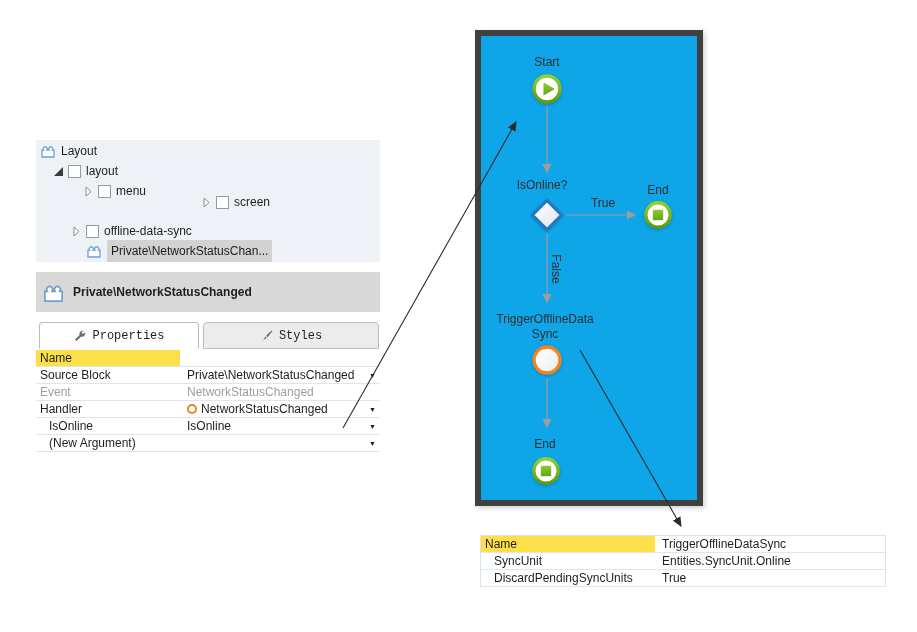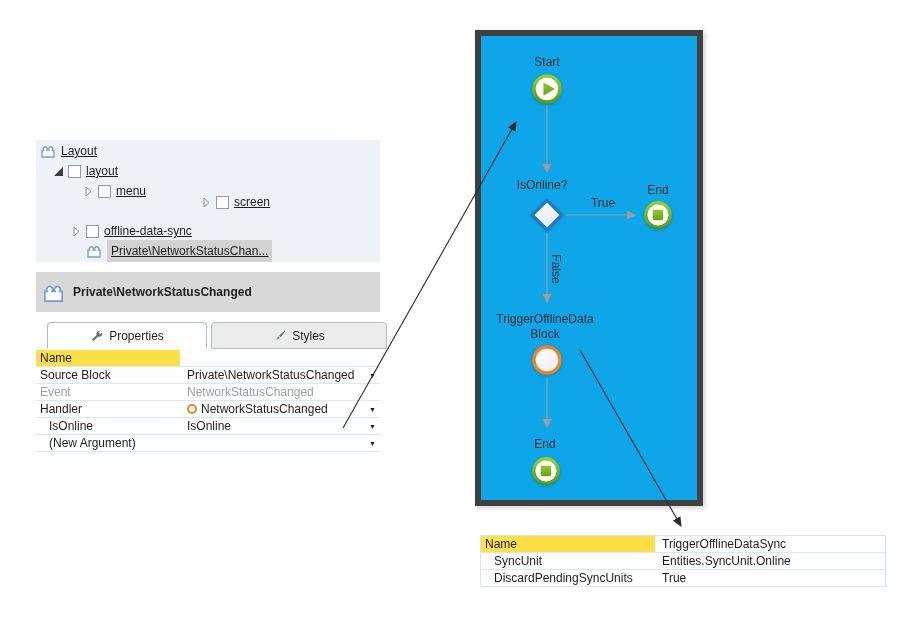--- a/index.html
+++ b/index.html
@@ -2,32 +2,32 @@
 <html><head>
 <meta charset="utf-8">
 <style>
   * { margin:0; padding:0; box-sizing:border-box; }
   html,body { width:917px; height:632px; background:#ffffff; font-family:"Liberation Sans", sans-serif; overflow:hidden; }
   body { position:relative; font-size:12px; color:#1e1e1e; }
 
   
   .tree-panel { position:absolute; left:36px; top:140px; width:344px; height:122px; background:#eef1f6; }
   .tree-row { position:absolute; left:0; width:100%; height:20px; display:flex; align-items:center; gap:5px; white-space:nowrap; }
-  .tree-row .lbl { line-height:20px;text-decoration:underline; }
+  .tree-row .lbl { line-height:20px; }
   .expander { width:9px; height:9px; display:inline-block; flex:0 0 auto; }
   .checkbox { width:13px; height:13px; background:#fff; border:1px solid #949aa1; display:inline-block; flex:0 0 auto; }
   .puzzle { width:16px; height:16px; flex:0 0 auto; }
   .sel-label { background:#d2d2d2; padding:1px 4px; }
 
   
   .props-header { position:absolute; left:36px; top:272px; width:344px; height:40px; background:#d8d8d8; display:flex; align-items:center; gap:8px; padding-left:6px; }
   .props-header .title { font-weight:bold; font-size:12px; }
   .puzzle-big { width:23px; height:23px; flex:0 0 auto; }
 
-  .tabs { position:absolute; left:44px; top:322px; width:344px; height:27px; }
+  .tabs { position:absolute; left:36px; top:322px; width:344px; height:27px;font-family:Liberation Mono, monospace; }
   .tab { position:absolute; top:0; height:27px; display:flex; align-items:center; justify-content:center; gap:6px; font-size:12px; border:1px solid #b5bec6; border-radius:4px 4px 0 0; }
   .tab.active { left:3px; width:160px; background:#ffffff; border-bottom:1px solid #ffffff; }
   .tab.inactive { left:167px; width:176px; background:#ececec; }
 
   .grid { position:absolute; background:#fff; }
   .grid-left { left:36px; top:350px; width:344px; }
   .grid-bottom { left:480px; top:535px; width:406px; border:1px solid #d7e3f0; border-bottom:none; }
   .grow { display:flex; height:17px; border-bottom:1px solid #d9e6f3; font-size:12px; }
   .grow .gl { flex:0 0 auto; padding:0 0 0 4px; line-height:16px; border-right:2px solid #ffffff; overflow:hidden; white-space:nowrap; }
   .grid-left .gl { width:146px; }
@@ -213,21 +213,21 @@
   <div class="flow-label" style="left:122px; top:167px;">True</div>
   <div class="flow-label" style="left:177px; top:154px;">End</div>
   <svg class="node" style="left:161px; top:163px;" width="32" height="32">
     <circle cx="16" cy="16" r="12.2" fill="#ffffff" stroke="url(#gGreen)" stroke-width="3.4"></circle>
     <rect x="10.8" y="10.8" width="10.4" height="10.4" rx="1.5" fill="url(#gGreenFill)"></rect>
   </svg>
 
   <div class="flow-label vert" style="left:75px; top:233px;">False</div>
 
   <div class="flow-label" style="left:64px; top:283px;">TriggerOfflineData</div>
-  <div class="flow-label" style="left:64px; top:298px;">Block</div>
+  <div class="flow-label" style="left:64px; top:298px;">Sync</div>
   <svg class="node" style="left:49px; top:307px;" width="34" height="34">
     <circle cx="17" cy="17" r="13" fill="url(#gWhite)" stroke="#ef8327" stroke-width="3.4"></circle>
   </svg>
 
   <div class="flow-label" style="left:64px; top:408px;">End</div>
   <svg class="node" style="left:49px; top:419px;" width="32" height="32">
     <circle cx="16" cy="16" r="12.2" fill="#ffffff" stroke="url(#gGreen)" stroke-width="3.4"></circle>
     <rect x="10.8" y="10.8" width="10.4" height="10.4" rx="1.5" fill="url(#gGreenFill)"></rect>
   </svg>
 </div>

